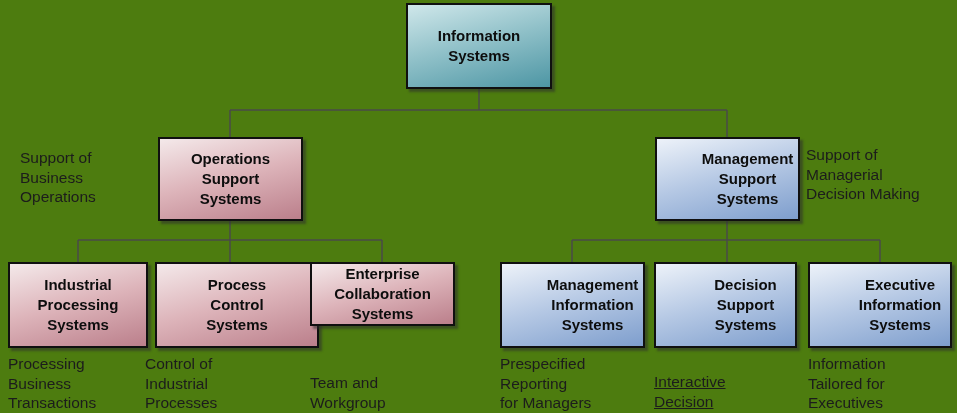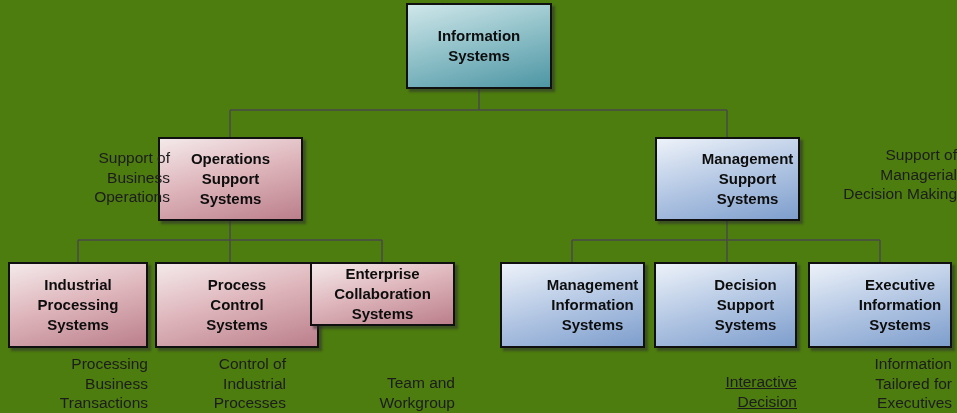--- a/index.html
+++ b/index.html
@@ -42,21 +42,21 @@
   }
   .node.pink {
     background: linear-gradient(165deg, var(--pink_top) 0%, #ddb4ba 48%, var(--pink_bottom) 100%);
   }
   .node.blue {
     background: linear-gradient(165deg, var(--blue_top) 0%, #b5c8e4 48%, var(--blue_bottom) 100%);
     padding-left: 40px;
   }
   .caption, .side-note {
     position: absolute;
-    text-align: right;
+    text-align: left;
     font-size: 15.5px;
     line-height: 19.5px;
     color: #1c1c1c;
     white-space: pre-line;
     z-index: 1;
   }
   
   .pos-root { left: 406px; top: 3px;   width: 146px; height: 86px; }
   .pos-oss  { left: 158px; top: 137px; width: 145px; height: 84px; }
   .pos-mss  { left: 655px; top: 137px; width: 145px; height: 84px; }
@@ -140,20 +140,23 @@
 
   <div class="caption cap-tps">Processing
 Business
 Transactions</div>
   <div class="caption cap-pcs">Control of
 Industrial
 Processes</div>
   <div class="caption cap-ecs">Team and
 Workgroup
 Collaboration</div>
+  <div class="caption cap-mis">Prespecified
+Reporting
+for Managers</div>
   <div class="caption cap-dss">Interactive
 Decision
 Support</div>
   <div class="caption cap-eis">Information
 Tailored for
 Executives</div>
 
 </div>
 
 </body></html>

